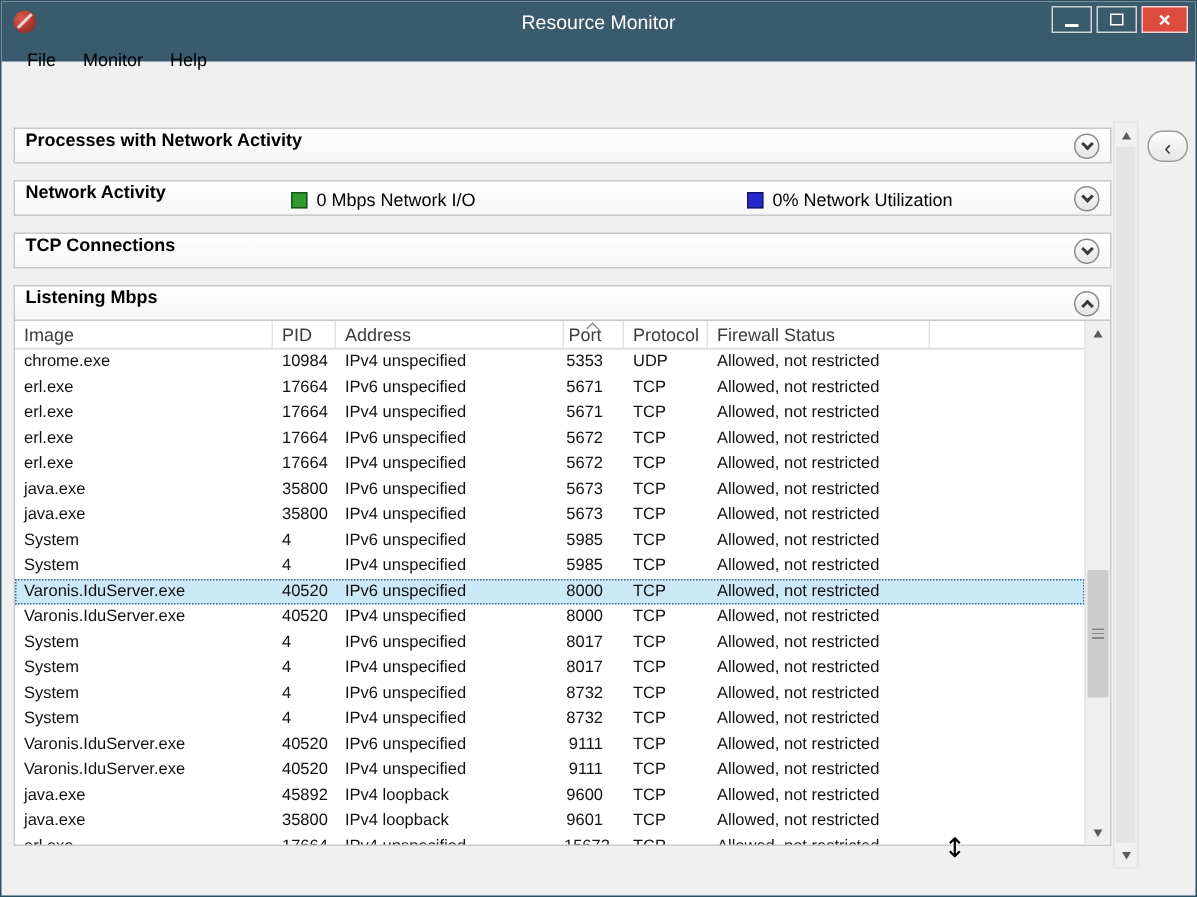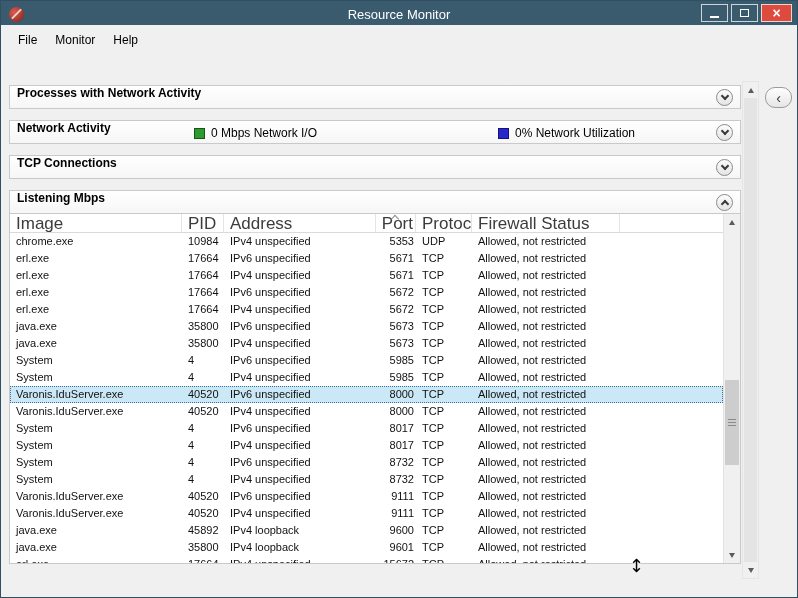--- a/index.html
+++ b/index.html
@@ -1,20 +1,20 @@
 <!DOCTYPE html>
 <html><head>
 <meta charset="utf-8">
 <style>
   html,body{margin:0;padding:0;background:#D8D8D8;}
   .window{position:relative;width:798px;height:598px;background:#F0F0F0;border:1px solid #2F4F62;
     box-sizing:border-box;font-family:"Liberation Sans","DejaVu Sans",sans-serif;overflow:hidden;}
 
   
-  .titlebar{position:absolute;top:0;left:0;right:0;height:24px;background:#3A5A6E;}
+  .titlebar{position:absolute;top:0;left:0;right:0;height:40px;background:#3A5A6E;}
   .app-icon{position:absolute;left:8px;top:6px;width:15px;height:15px;border-radius:50%;
     background:radial-gradient(circle at 35% 35%,#E05A4E,#7E1F17);}
   .app-icon::after{content:"";position:absolute;left:1px;top:6px;width:13px;height:2px;
     background:rgba(255,255,255,.75);transform:rotate(-45deg);}
   .win-title{position:absolute;left:0;right:0;top:0;text-align:center;color:#FFF;font-size:13px;line-height:28px;}
   .win-controls{position:absolute;right:5px;top:3px;display:flex;gap:3px;}
   .wbtn{width:27px;height:18px;border:1px solid rgba(255,255,255,.75);display:flex;align-items:center;
     justify-content:center;background:transparent;box-sizing:border-box;cursor:default;}
   .wbtn.close{background:#DC4B3E;width:31px;}
   .glyph-min{width:9px;height:2px;background:#FFF;margin-top:8px;}
@@ -48,29 +48,29 @@
   .legend{position:absolute;top:0;height:24px;display:flex;align-items:center;gap:6px;font-size:12px;color:#000;}
   .legend .swatch{width:11px;height:11px;border:1px solid rgba(0,0,0,.45);box-sizing:border-box;}
   .legend-io{left:184px;}
   .legend-util{left:452px;padding-left:36px;}
 
   
   .sec-body{border:1px solid #C9C9C9;border-top:none;background:#FFF;height:350px;position:relative;
     overflow:hidden;box-sizing:border-box;}
   .table{position:absolute;left:0;top:0;right:17px;bottom:0;overflow:hidden;}
   .thead{display:flex;height:18px;border-bottom:1px solid #DADADA;background:#FFF;}
-  .hcell{font-size:17px;color:#3C3C3C;line-height:19px;padding-left:6px;border-right:1px solid #E4E4E4;
+  .hcell{font-size:12px;color:#3C3C3C;line-height:19px;padding-left:6px;border-right:1px solid #E4E4E4;
     box-sizing:border-box;white-space:nowrap;overflow:hidden;position:relative;}
   .trow{display:flex;height:17px;}
   .cell{font-size:11px;color:#111;line-height:17px;padding-left:6px;box-sizing:border-box;
     white-space:nowrap;overflow:hidden;}
   .c-image{width:172px;}
   .c-pid{width:42px;}
   .c-address{width:152px;}
-  .c-port{width:40px;text-align:right;padding-left:0;padding-right:2px;}
+  .c-port{width:40px;text-align:right;padding-left:0;padding-right:14px;}
   .c-protocol{width:56px;}
   .c-firewall{width:148px;}
   .c-fill{flex:1;border-right:none;}
   .trow.selected{background:#CBE8F6;outline:1px dotted #35719C;outline-offset:-1px;}
   .sort-caret{position:absolute;top:2px;left:50%;margin-left:-4px;width:6px;height:6px;
     border-left:1.5px solid #8C8C8C;border-top:1.5px solid #8C8C8C;transform:rotate(45deg);box-sizing:border-box;}
 
   
   .scroll-inner{position:absolute;right:0;top:0;bottom:0;width:17px;background:#F0F0F0;
     border-left:1px solid #E2E2E2;box-sizing:border-box;}

